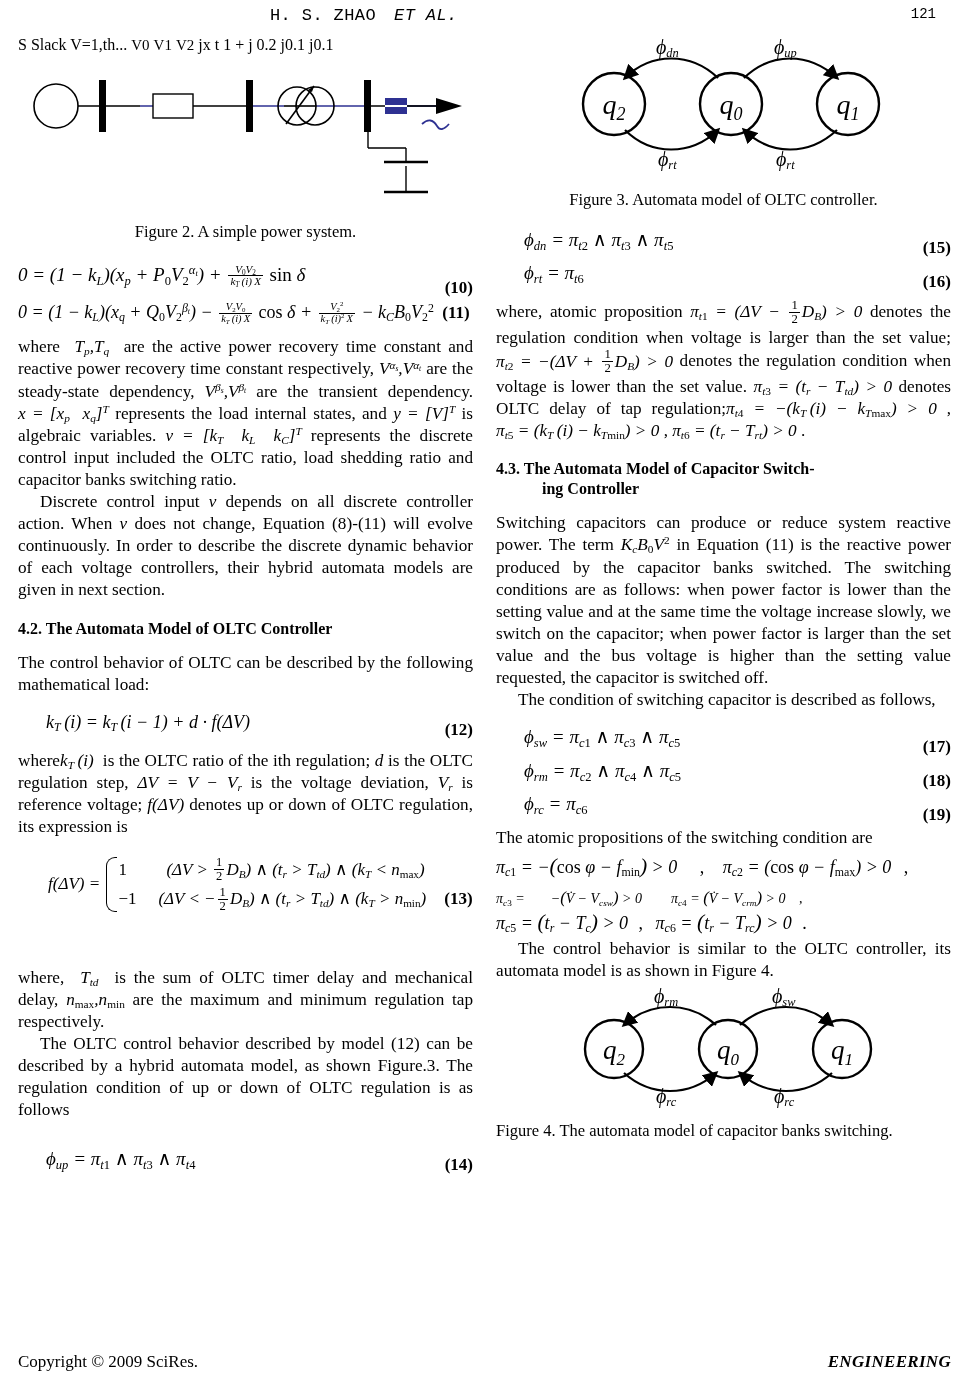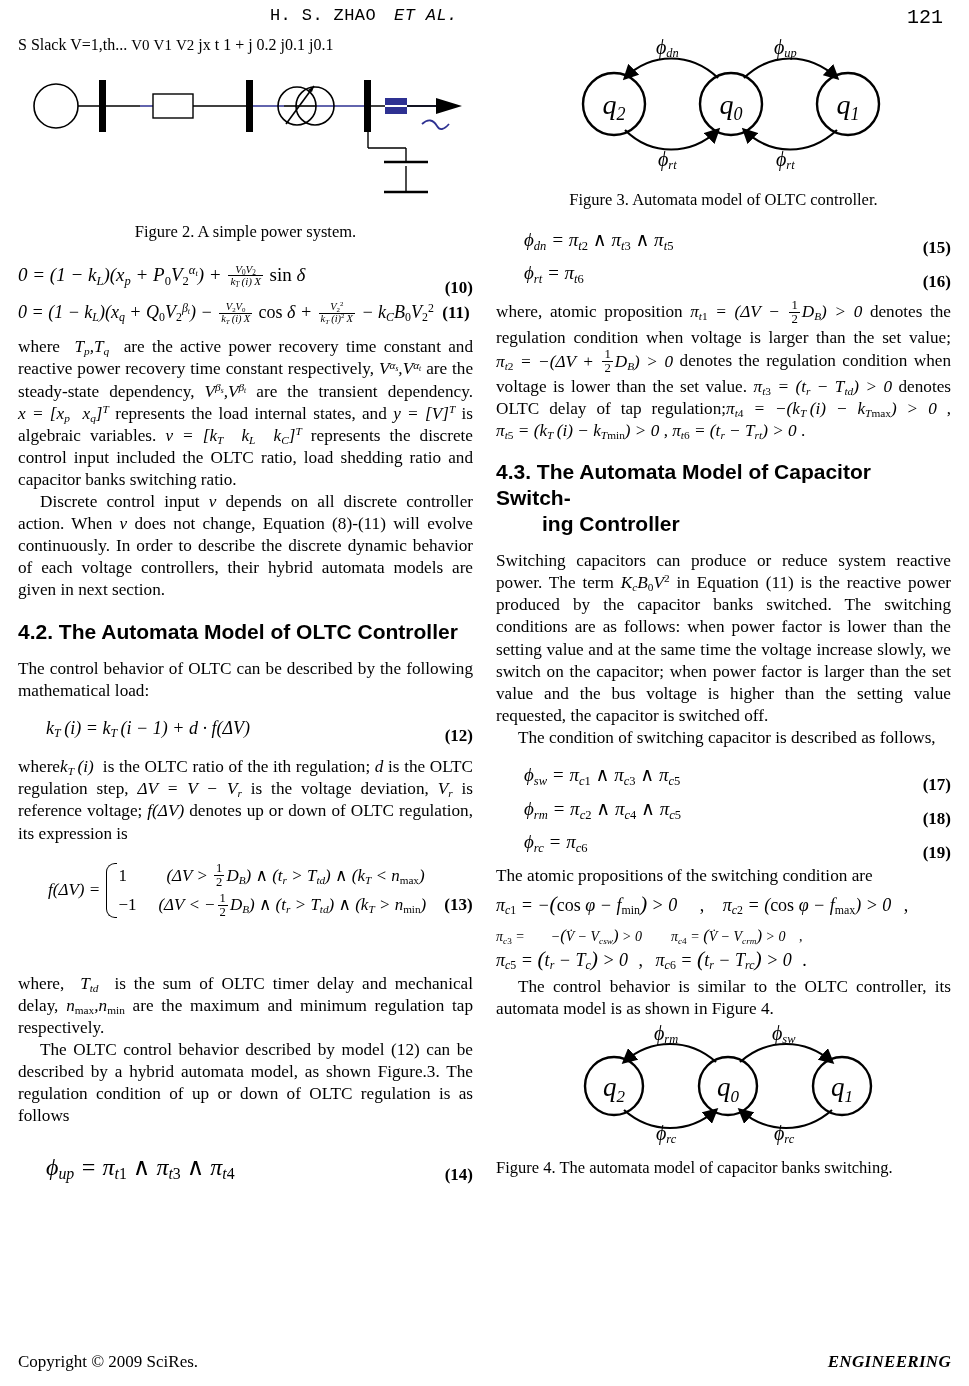--- a/index.html
+++ b/index.html
@@ -35,23 +35,23 @@
     left: 240px;
     top: 0;
     letter-spacing: .4px;
   }
   .runhead .etal {
     font-style: italic;
     margin-left: 18px;
   }
   .runhead .pageno {
     position: absolute;
-    right: 8px;
+    right: 15px;
     top: 0;
-    font-size: 20px;
+    font-size: 14px;
   }
 
   
   .col {
     position: absolute;
     top: 36px;
     width: 455px;
   }
   .col-left  { left: 18px; }
   .col-right { left: 496px; }
@@ -59,23 +59,23 @@
   p, .para {
     margin: 0;
     font-size: 17.2px;
     line-height: 1.285;
     text-align: justify;
     text-justify: inter-word;
   }
   .indent { text-indent: 22px; }
 
   h3.sect {
-    font-family: Liberation Sans, sans-serif;
+    font-family: Liberation Serif, serif;
     font-weight: bold;
-    font-size: 21px;
+    font-size: 16px;
     line-height: 1.22;
     margin: 17px 0 14px 0;
     text-align: left;
   }
   h3.sect.hang { padding-left: 0; }
   h3.sect .cont { display: block; padding-left: 46px; }
 
   .figcap {
     font-family: "Liberation Serif", "DejaVu Serif", serif;
     font-weight: normal;
@@ -304,21 +304,21 @@
           <span class="crow"><span class="cval up">−1</span><span style="display:inline-block;width:6px;"></span>(Δ<i>V</i> &lt; −<span class="frac"><span class="num up">1</span><span class="den up">2</span></span><i>D<sub>B</sub></i>) ∧ (<i>t<sub>r</sub></i> &gt; <i>T<sub>td</sub></i>) ∧ (<i>k<sub>T</sub></i> &gt; <i>n</i><sub class="r">min</sub>)<span style="display:inline-block;width:18px;"></span><b class="up">(13)</b></span>
         </span>
       </span>
     </div>
 
     <p class="para" style="margin-top:16px;"><span>where,</span>&nbsp; <span class="math"><i>T<sub>td</sub></i></span>&nbsp; <span>is the sum of OLTC timer delay and mechanical delay,</span> <span class="math"><i>n</i><sub class="r">max</sub>,<i>n</i><sub class="r">min</sub></span> <span>are the maximum and minimum regulation tap respectively.</span></p>
 
     <p class="para indent">The OLTC control behavior described by model (12) can be described by a hybrid automata model, as shown Figure.3. The regulation condition of up or down of OLTC regulation is as follows</p>
 
     <div class="eqrow eq-indent" style="margin-top:26px;">
-      <span class="eqbody math" style="font-size:24px;">
+      <span class="eqbody math" style="font-size:19px;">
         <i>ϕ<sub>up</sub></i> = <i>π</i><sub class="r"><i>t</i>1</sub> ∧ <i>π</i><sub class="r"><i>t</i>3</sub> ∧ <i>π</i><sub class="r"><i>t</i>4</sub>
       </span>
       <span class="eqnum" style="bottom:-4px;">(14)</span>
     </div>
 
   </div>
 
   <div class="col col-right">
 
     <div class="autowrap" style="height:148px;">

